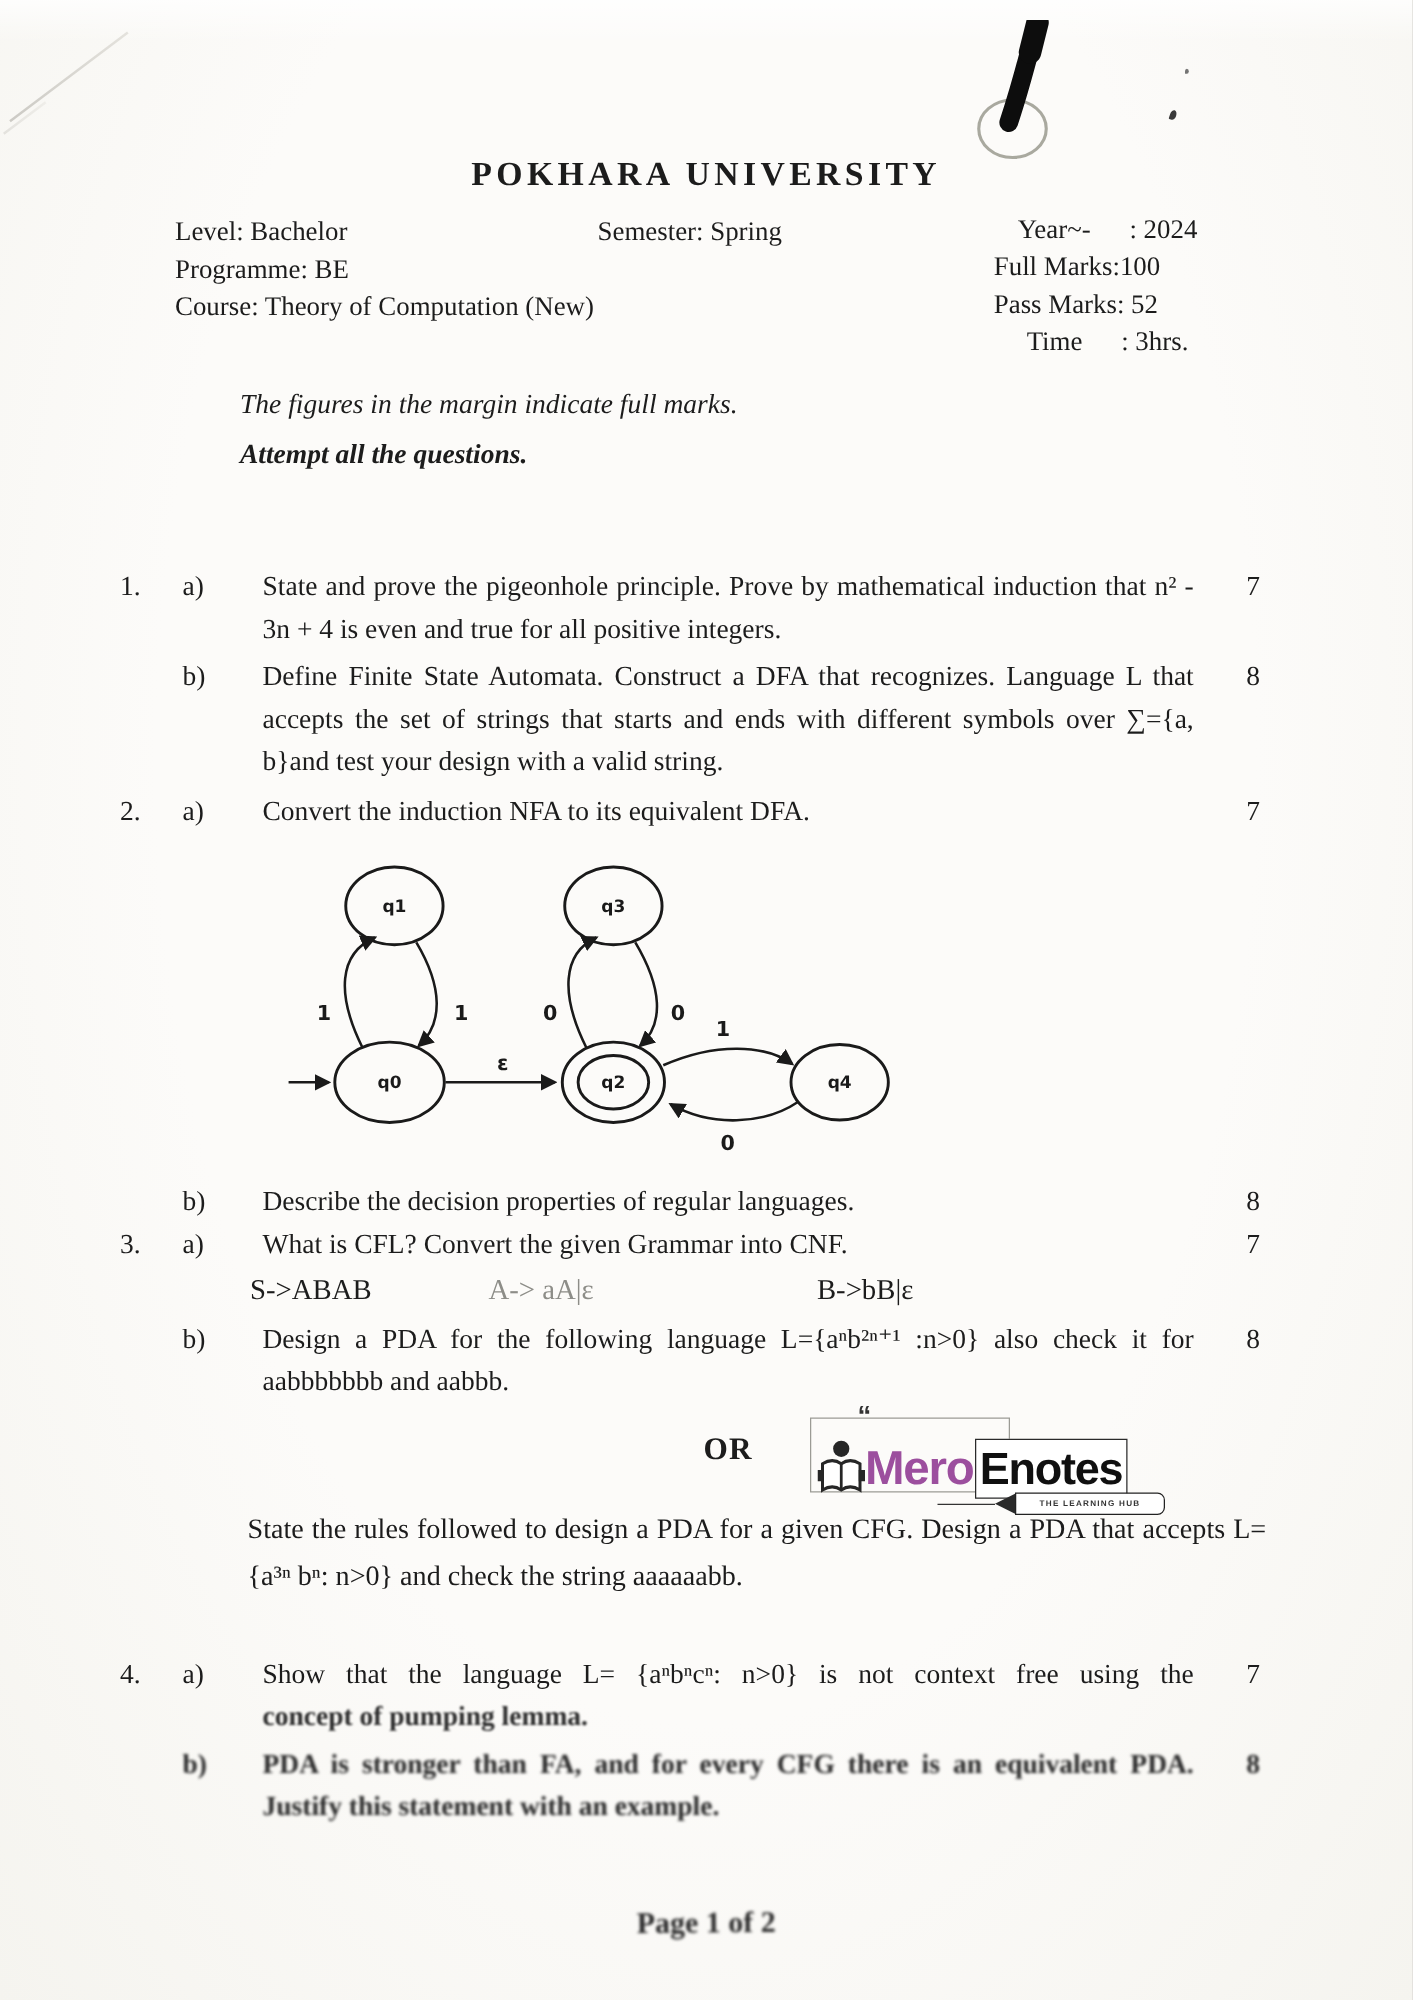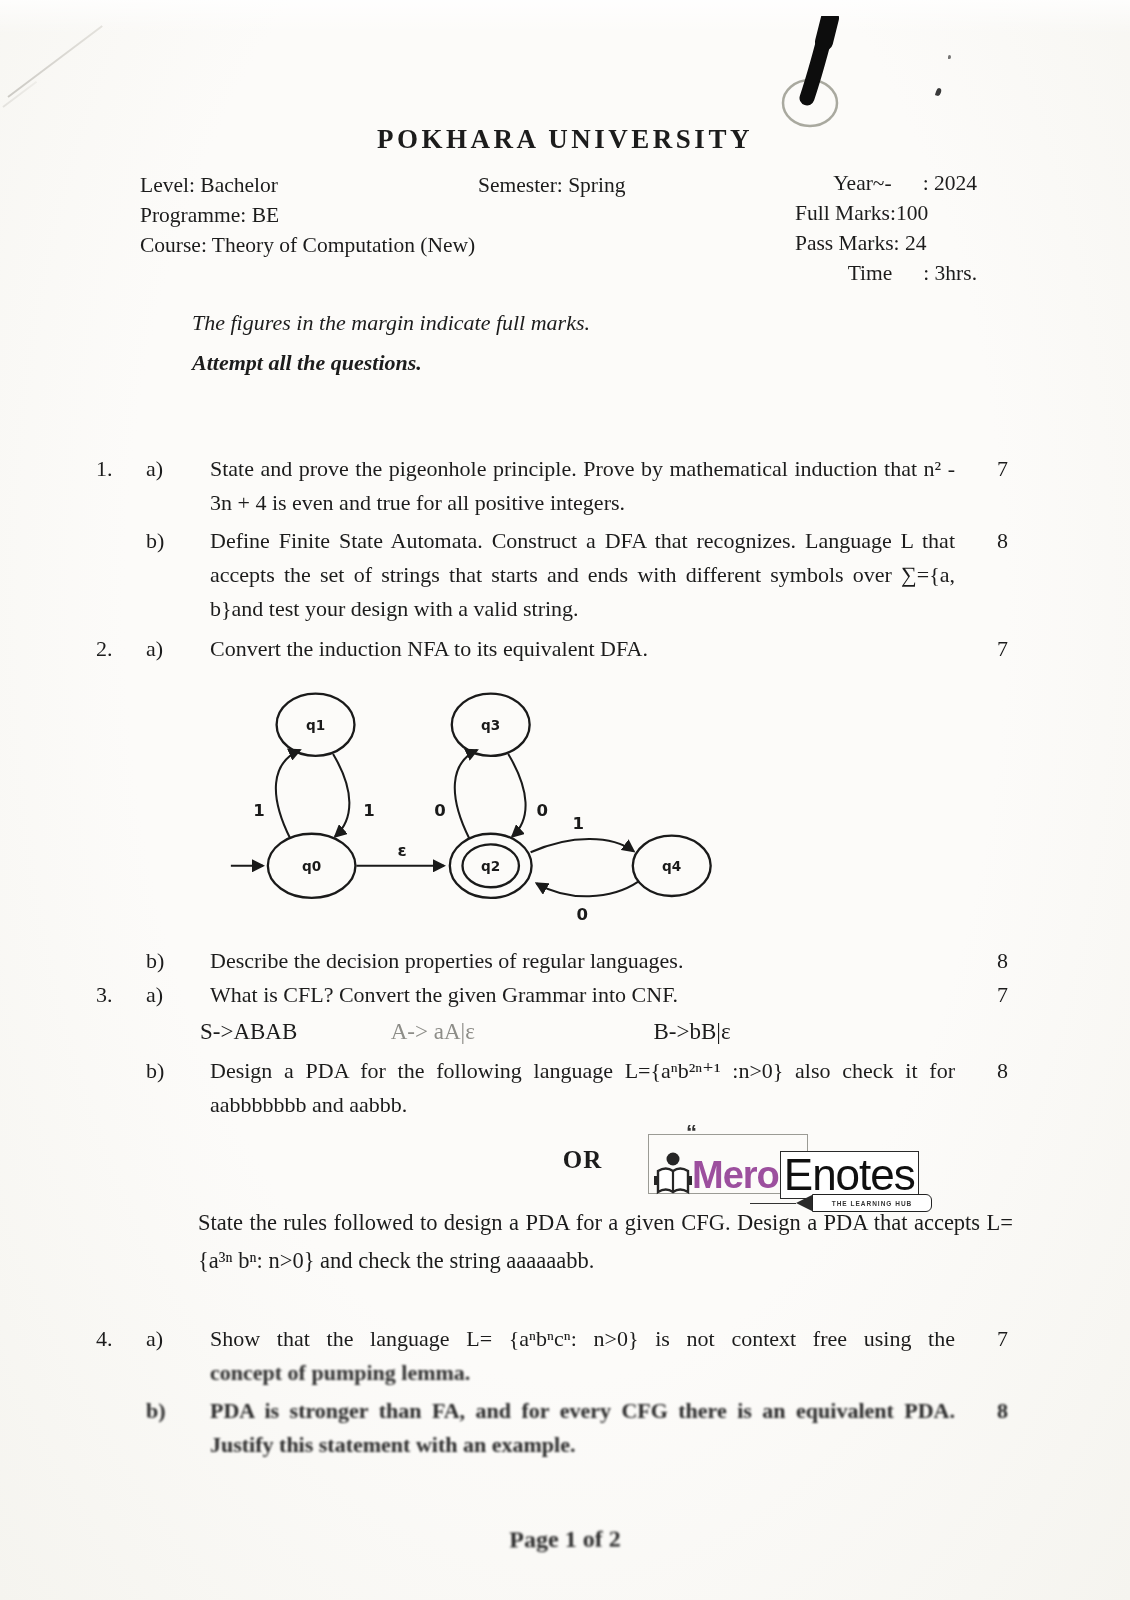--- a/index.html
+++ b/index.html
@@ -20,21 +20,21 @@
   .speck-1{left:936px;top:88px;width:5px;height:8px;transform:rotate(18deg);}
   .speck-2{left:948px;top:55px;width:3px;height:4px;opacity:.7;}
   .ink-svg{position:absolute;left:772px;top:16px;filter:blur(.4px);}
   
   .title{position:absolute;top:124px;left:0;width:100%;text-align:center;
     font-size:27px;font-weight:bold;letter-spacing:3.5px;}
   .meta{position:absolute;top:170px;left:0;width:100%;font-size:21.5px;line-height:30px;}
   .meta-left{position:absolute;left:140px;top:0;}
   .meta-center{position:absolute;left:478px;top:0;}
   .meta-right{position:absolute;left:795px;top:-2px;width:182px;}
-  .meta-split{display:flex;justify-content:flex-end;gap:31px;}
+  .meta-split{display:flex;justify-content:center;gap:31px;}
   
   .notes{position:absolute;top:306px;left:192px;width:800px;font-size:22px;line-height:33px;}
   .note{font-style:italic;margin:0 0 7px 0;}
   .note-bold{font-weight:bold;}
   
   .content{position:absolute;top:452px;left:0;width:1130px;font-size:22px;}
   .qrow{display:flex;align-items:flex-start;line-height:34px;}
   .c-num{flex:0 0 50px;margin-left:96px;}
   .c-letter{flex:0 0 64px;}
   .c-text{flex:0 0 745px;text-align:justify;}
@@ -58,21 +58,21 @@
   .or-label{position:absolute;left:210px;width:745px;text-align:center;top:24px;
     font-weight:bold;font-size:25px;letter-spacing:1px;}
   .logo{position:absolute;left:642px;top:1132px;width:260px;height:86px;
     font-family:"Liberation Sans","DejaVu Sans",sans-serif;}
   .logo-frame{position:absolute;left:6px;top:2px;width:158px;height:58px;
     border:1.5px solid #9b9b95;}
   .logo-quote-open{position:absolute;left:44px;top:-12px;font-size:22px;color:#333;font-weight:bold;}
   .logo-quote-close{position:absolute;left:150px;top:52px;font-size:18px;color:#555;}
   .logo-main{position:absolute;left:12px;top:18px;display:flex;align-items:center;}
   .logo-mero{font-size:38px;font-weight:bold;color:#9c4f9e;letter-spacing:-1px;line-height:50px;}
-  .logo-enotes{font-size:44px;font-weight:normal;color:#101010;letter-spacing:-1px;line-height:46px;
+  .logo-enotes{font-size:36px;font-weight:bold;color:#101010;letter-spacing:-1px;line-height:46px;
     border:1.5px solid #2a2a2a;padding:0 3px;margin-left:1px;background:#fff;}
   .pencil{position:absolute;left:108px;top:62px;display:flex;align-items:center;}
   .pencil-line{width:46px;height:0;border-top:1.5px solid #333;}
   .pencil-tip{width:0;height:0;border-top:8px solid transparent;border-bottom:8px solid transparent;
     border-right:16px solid #2a2a2a;}
   .pencil-body{width:118px;height:16px;border:1.5px solid #222;background:#fff;
     display:flex;align-items:center;justify-content:center;
     font-size:6.5px;letter-spacing:1px;color:#333;font-weight:bold;border-radius:0 6px 6px 0;}
   
   .alt-block{margin:0 0 0 198px;width:815px;text-align:justify;font-size:22.5px;line-height:38px;}
@@ -109,21 +109,21 @@
     </div>
     <div class="meta-center">
       <div>Semester: Spring</div>
     </div>
     <div class="meta-right">
       <div class="meta-split">
         <span>Year~-</span>
         <span>: 2024</span>
       </div>
       <div>Full Marks:100</div>
-      <div>Pass Marks: 24</div>
+      <div>Pass Marks: 52</div>
       <div class="meta-split">
         <span>Time</span>
         <span>: 3hrs.</span>
       </div>
     </div>
   </div>
 
   <div class="notes">
     <p class="note">The figures in the margin indicate full marks.</p>
     <p class="note note-bold">Attempt all the questions.</p>

